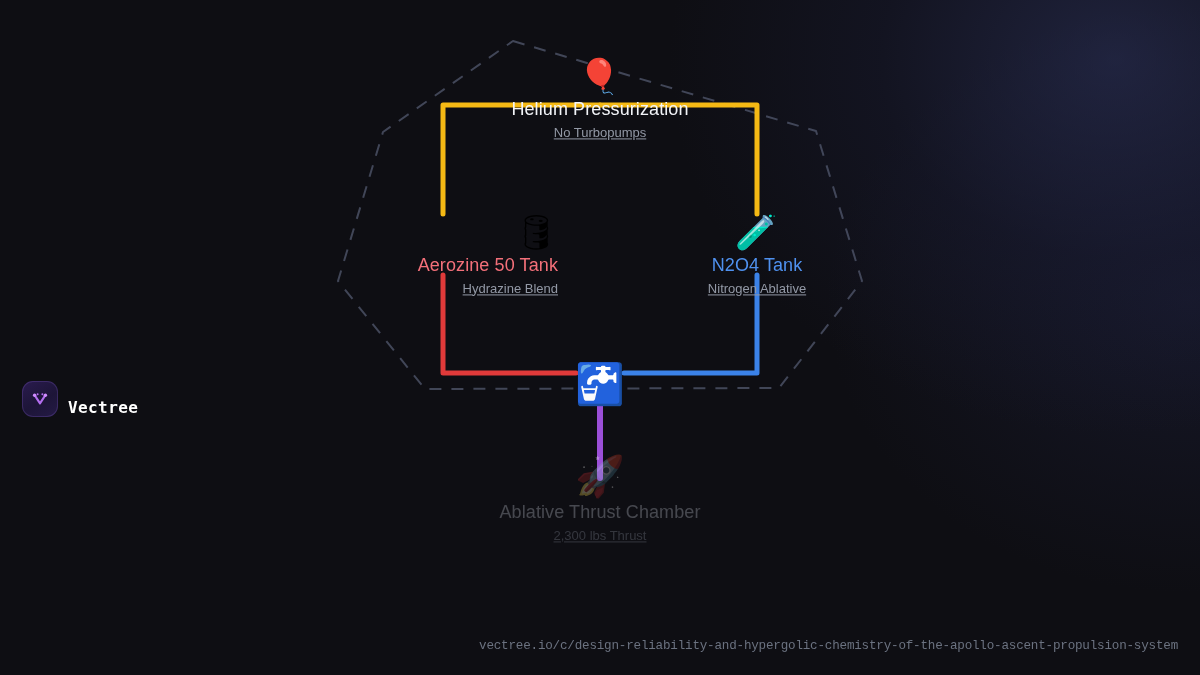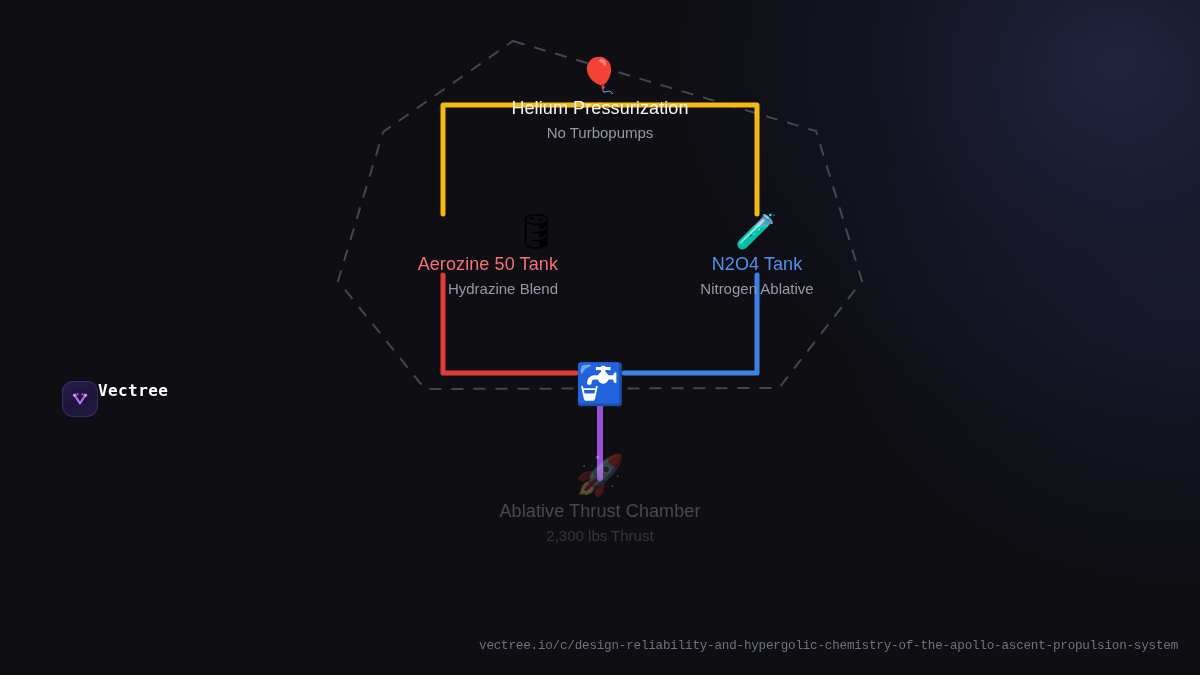--- a/index.html
+++ b/index.html
@@ -40,24 +40,25 @@
     display:block;
     margin:0 auto 6px auto;
   }
   .node .n-title {
     font-size:18px;
     font-weight:normal;
     letter-spacing:0.1px;
     line-height:1.2;
   }
   .node .n-sub {
-    font-size:15px;
+    font-size:13px;
     color:#9399a6;
     margin-top:4px;
     line-height:1.2;
+    text-decoration:underline;
   }
 
   .n-helium  { left:600px; top:100px; }
   .n-helium .emoji { font-size:34px; }
   .n-helium .n-title { color:#f2f4f8; }
 
   .n-aero  { left:443px; top:256px;text-align:right; }
   .n-aero .emoji { font-size:34px; }
   .n-aero .n-title { color:#f4707a; }
 
@@ -71,21 +72,21 @@
 
   .n-thrust { left:600px; top:500px; opacity:0.30; }
   .n-thrust .emoji { font-size:40px; }
   .n-thrust .n-title { color:#c8cdd8; }
   .n-thrust .n-sub { color:#8b92a0; }
 
   
   #brand {
     position:absolute;
     left:22px; top:381px;
-    display:flex; align-items:flex-start; margin-left:40px;
+    display:flex; align-items:flex-end; gap:10px;
   }
   #logo-mark {
     width:36px; height:36px; border-radius:11px;
     background:linear-gradient(150deg,#2a1b4e 0%,#1d1538 55%,#241a45 100%);
     box-shadow:0 0 0 1px rgba(150,110,230,0.22) inset;
     display:flex; align-items:center; justify-content:center;
     flex:none;
   }
   #brand-name {
     font-family:"DejaVu Sans Mono","Liberation Mono",monospace;

